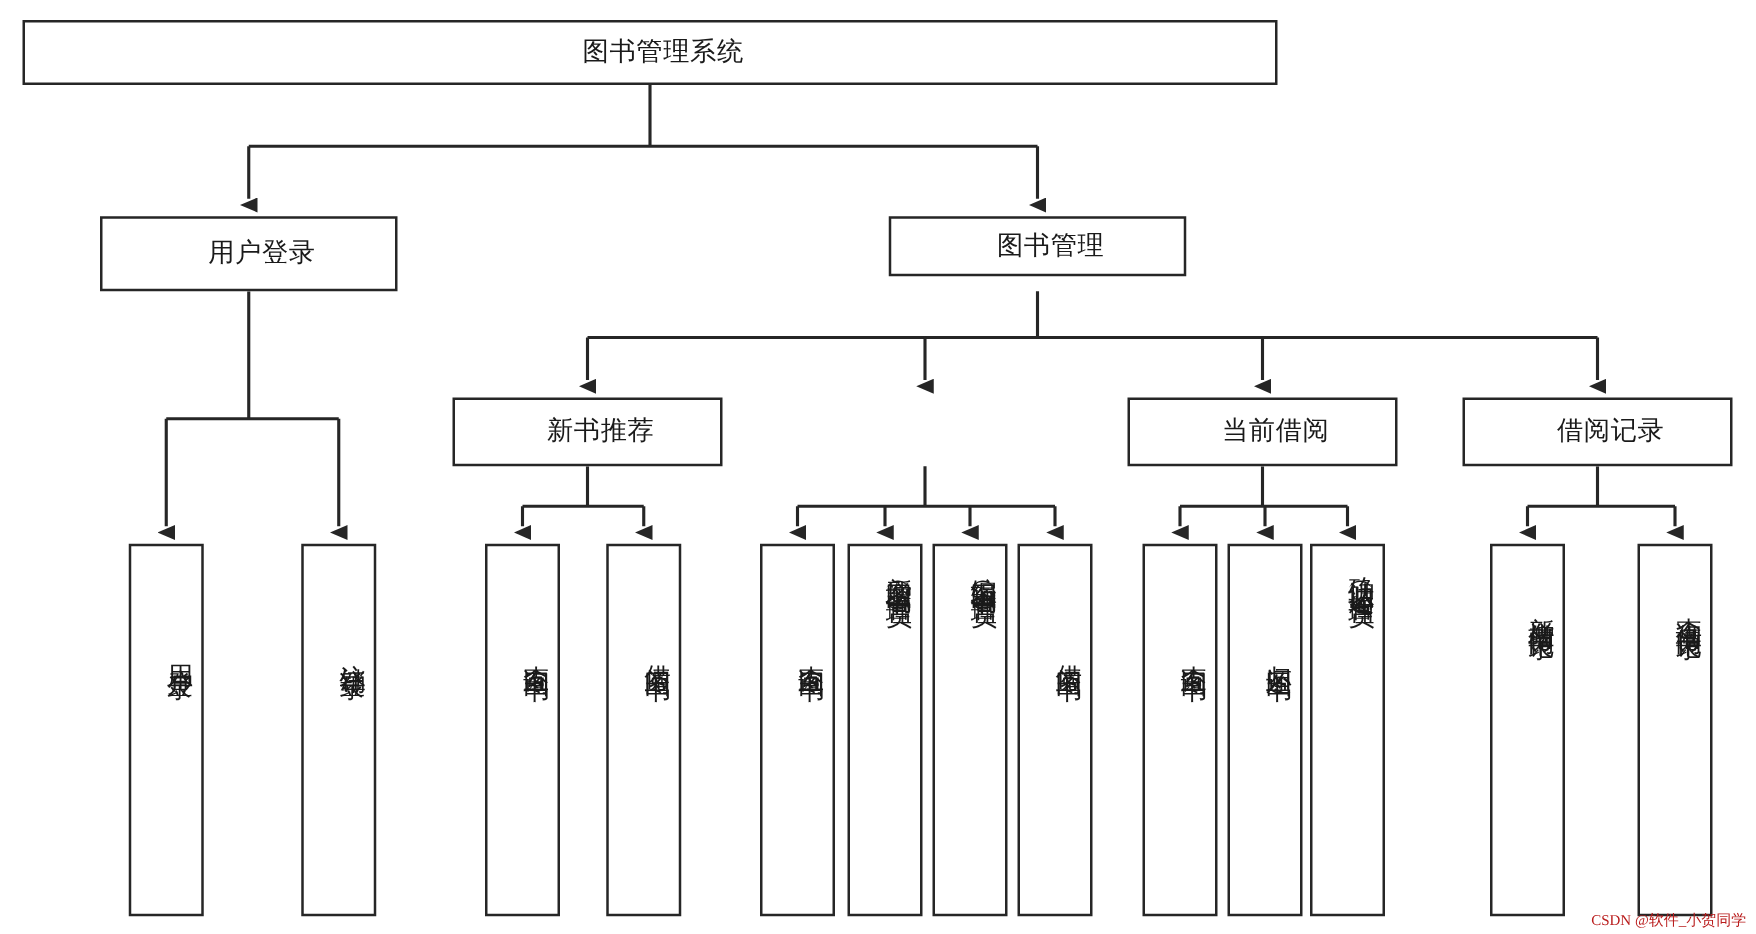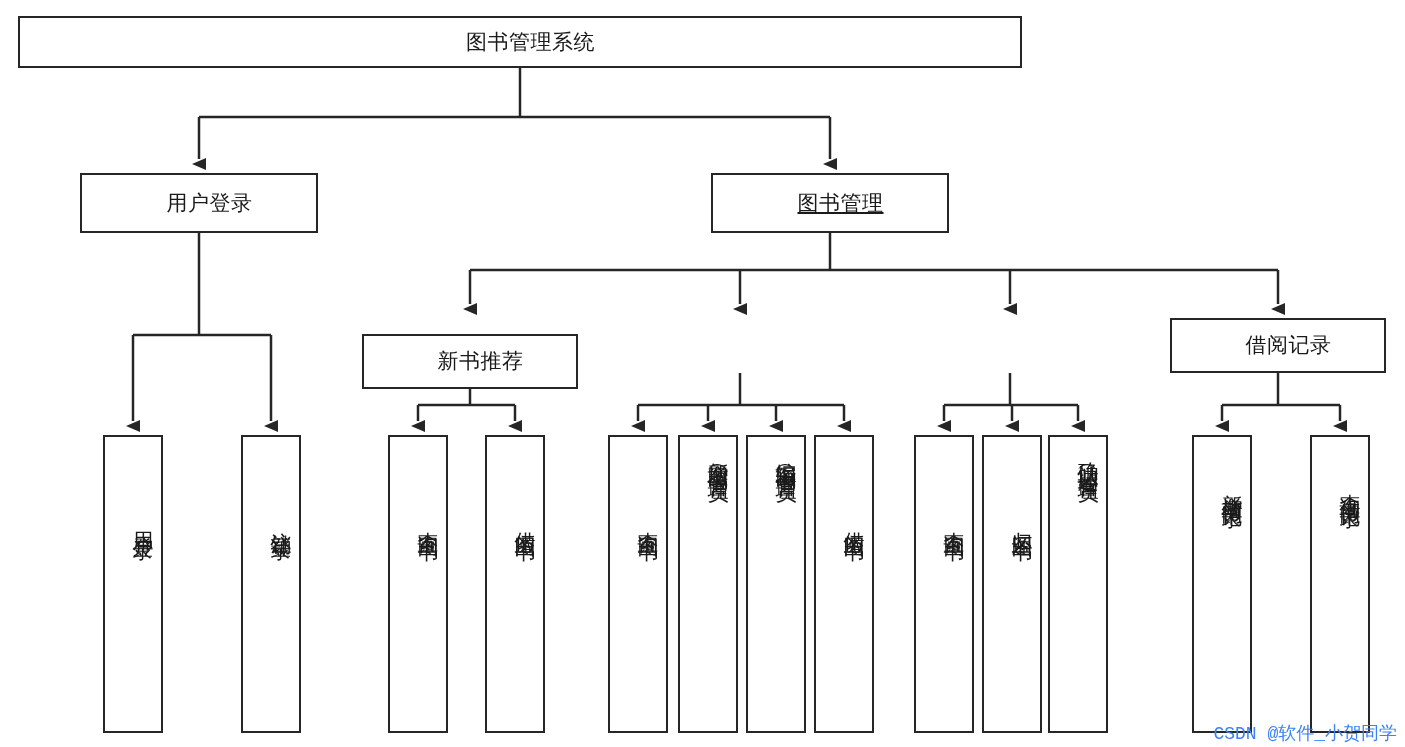--- a/index.html
+++ b/index.html
@@ -61,24 +61,24 @@
     fill: none;
   }
   .arrow-head {
     fill: #262626;
     stroke: none;
   }
   .watermark {
     position: absolute;
     right: 8px;
     bottom: 2px;
-    font-size: 18px;
-    color: #3b82f6;
+    font-size: 12px;
+    color: #b91c1c;
     white-space: nowrap;
-    font-family: Liberation Mono, monospace;
+    font-family: Liberation Serif, serif;
   }
 </style>
 </head>
 <body>
 
 <div id="canvas">
 
   <svg class="links" viewBox="0 0 1405 747" xmlns="http://www.w3.org/2000/svg">
     <defs>
       <marker id="arrow" markerWidth="12" markerHeight="14" refX="1" refY="7" orient="auto" markerUnits="userSpaceOnUse">
@@ -122,26 +122,29 @@
       </g>
   </svg>
 
   <div class="node" style="left:18px; top:16px; width:1004px; height:52px;">
     <span class="node-label">图书管理系统</span>
   </div>
 
   <div class="node" style="left:80px; top:173px; width:238px; height:60px;">
     <span class="node-label">用户登录</span>
   </div>
-  <div class="node" style="left:711px; top:173px; width:238px; height:60px;text-decoration:underline;">
+  <div class="node" style="left:711px; top:173px; width:238px; height:48px;">
     <span class="node-label">图书管理</span>
   </div>
 
-  <div class="node" style="left:362px; top:318px; width:216px; height:55px;margin-top:16px;">
+  <div class="node" style="left:362px; top:318px; width:216px; height:55px;">
     <span class="node-label">新书推荐</span>
+  </div>
+  <div class="node" style="left:902px; top:318px; width:216px; height:55px;">
+    <span class="node-label">当前借阅</span>
   </div>
   <div class="node" style="left:1170px; top:318px; width:216px; height:55px;text-align:center;">
     <span class="node-label">借阅记录</span>
   </div>
 
   <div class="node leaf" style="left:103px; top:435px; width:60px; height:298px; padding-top:78px;">
     <span class="node-label">用户登录</span>
   </div>
   <div class="node leaf" style="left:241px; top:435px; width:60px; height:298px; padding-top:78px;">
     <span class="node-label">注销登录</span>

